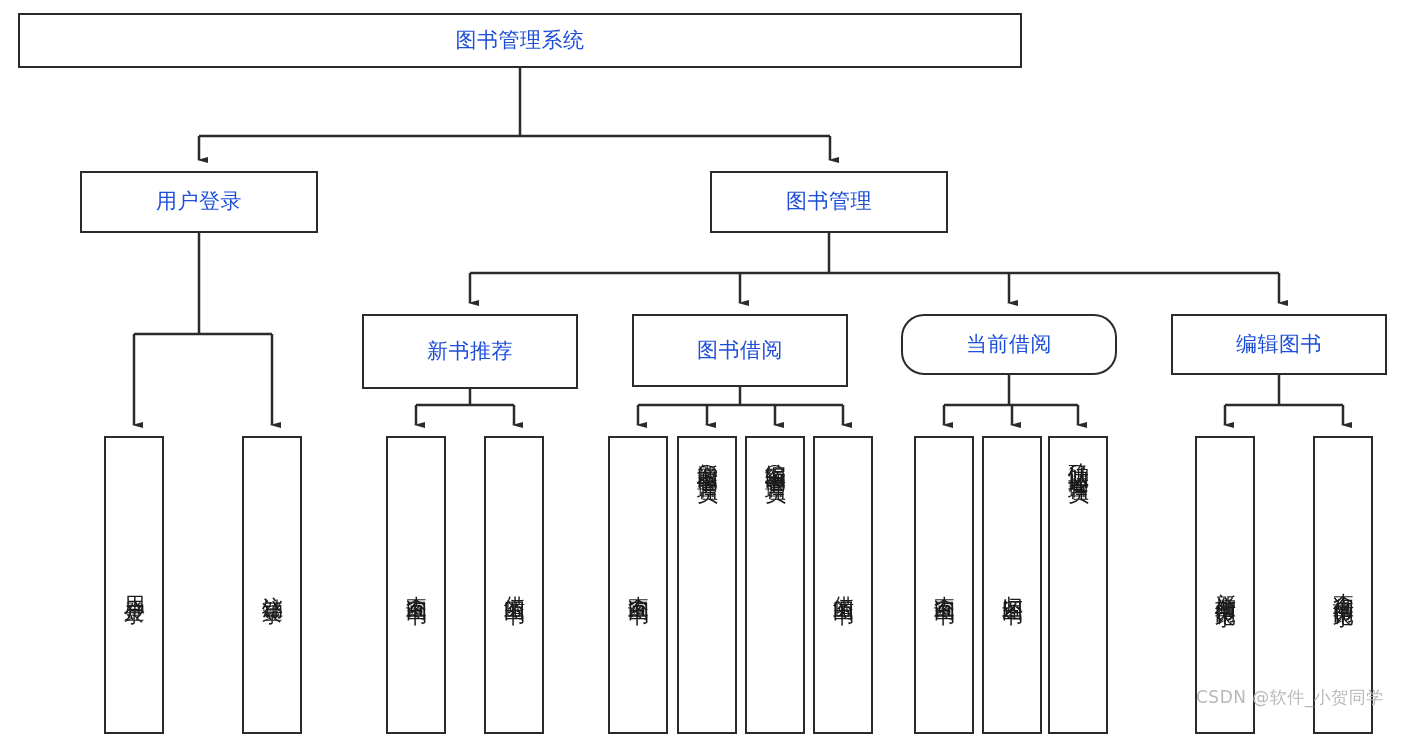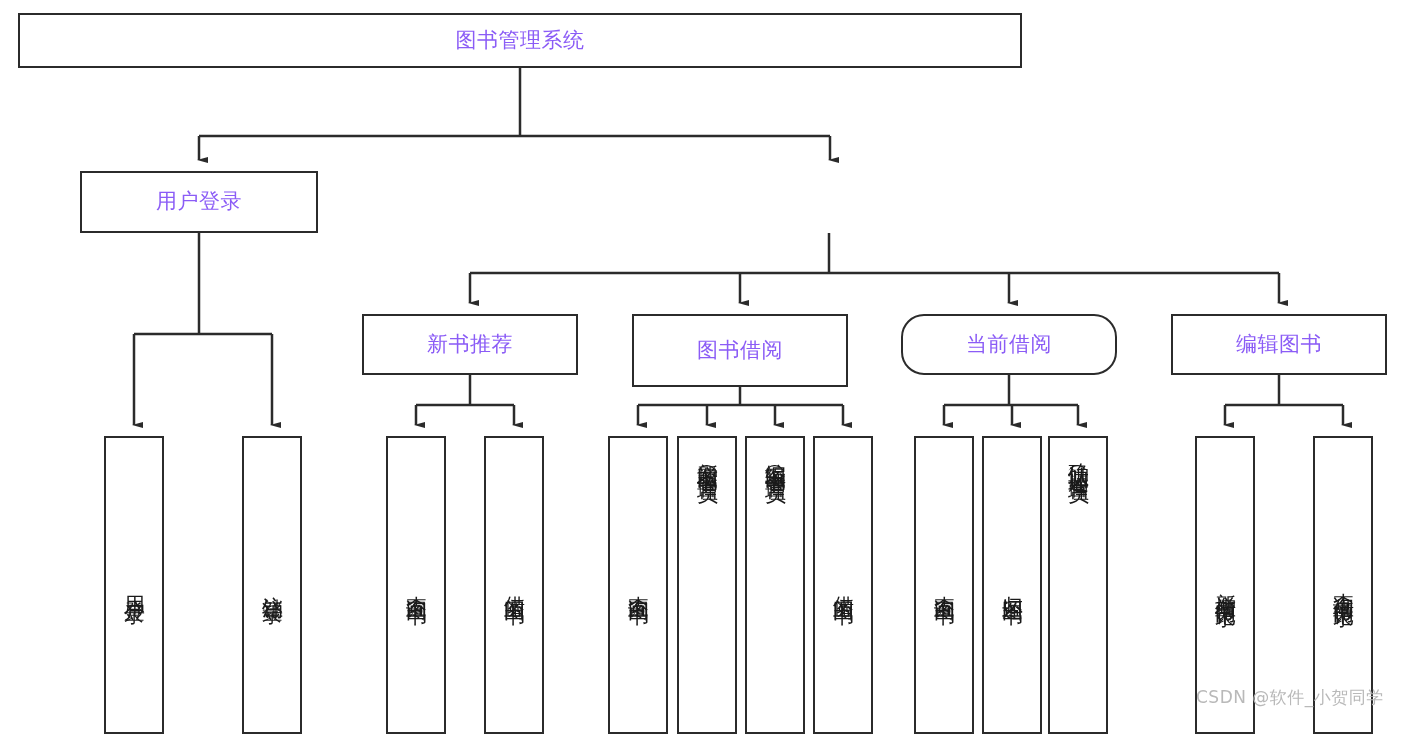--- a/index.html
+++ b/index.html
@@ -29,21 +29,21 @@
     position: absolute;
     box-sizing: border-box;
     background: #ffffff;
     border: 2px solid #2b2b2b;
     display: flex;
     align-items: center;
     justify-content: center;
   }
   .node-h .label {
     font-size: 21px;
-    color: #8b5cf6;
+    color: #1d4ed8;
     letter-spacing: 0.5px;
     line-height: 1.1;
     white-space: nowrap;
   }
   .node-v {
     align-items: flex-start;
     justify-content: center;
     padding-top: 8px;
   }
   .node-v .label {
@@ -126,22 +126,25 @@
     </g>
   </svg>
 
   <div class="node node-h" style="left:18px; top:13px; width:1004px; height:55px;">
     <span class="label">图书管理系统</span>
   </div>
 
   <div class="node node-h" style="left:80px; top:171px; width:238px; height:62px;">
     <span class="label">用户登录</span>
   </div>
-
-  <div class="node node-h" style="left:362px; top:314px; width:216px; height:61px;">
+  <div class="node node-h" style="left:710px; top:171px; width:238px; height:62px;">
+    <span class="label">图书管理</span>
+  </div>
+
+  <div class="node node-h" style="left:362px; top:314px; width:216px; height:75px;">
     <span class="label">新书推荐</span>
   </div>
   <div class="node node-h" style="left:632px; top:314px; width:216px; height:73px;">
     <span class="label">图书借阅</span>
   </div>
   <div class="node node-h" style="left:901px; top:314px; width:216px; height:61px;border-radius:23px;">
     <span class="label">当前借阅</span>
   </div>
   <div class="node node-h" style="left:1171px; top:314px; width:216px; height:61px;">
     <span class="label">编辑图书</span>

